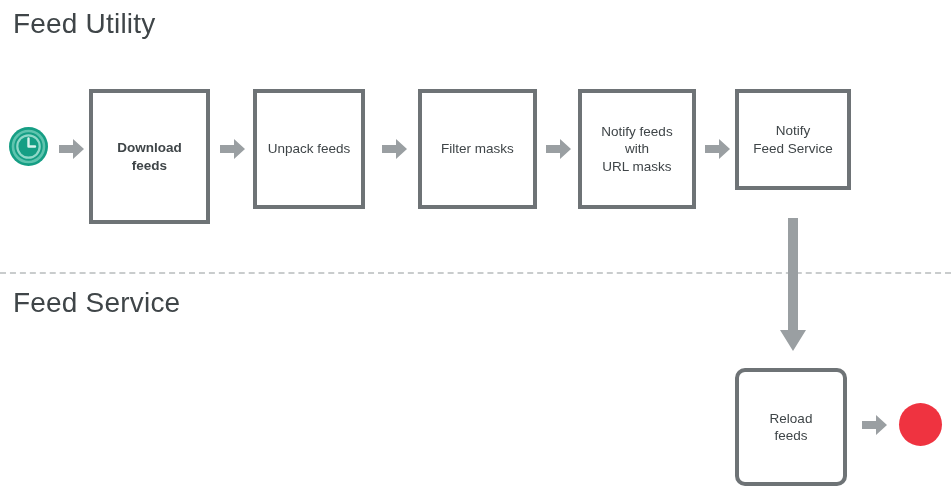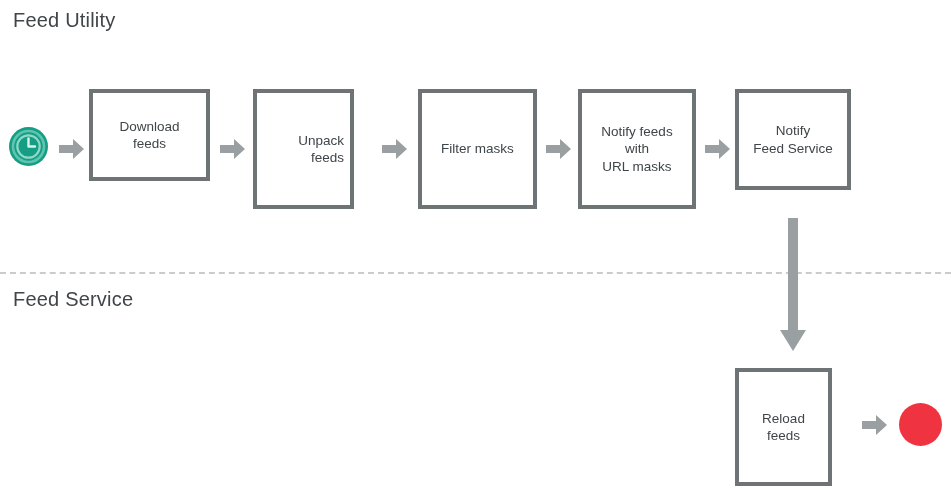--- a/index.html
+++ b/index.html
@@ -16,21 +16,21 @@
     position: relative;
     width: 951px;
     height: 500px;
     overflow: hidden;
     background: #ffffff;
   }
 
   
   .lane-title {
     position: absolute;
-    font-size: 20px;
+    font-size: 28px;
     font-weight: 400;
     color: #3f4548;
     letter-spacing: 0.2px;
     white-space: nowrap;
     line-height: 1;
   }
   #lane-title-utility { left: 13px; top: 10px; }
   #lane-title-service { left: 13px; top: 289px; }
 
   
@@ -55,26 +55,26 @@
     text-align: center;
   }
   .process-box .box-label {
     font-size: 13.5px;
     line-height: 1.28;
     color: #3f4548;
     white-space: pre-line;
     padding: 0 6px;
   }
 
-  #box-download  { left: 89px;  top: 89px;  width: 121px; height: 92px; }
-  #box-unpack    { left: 253px; top: 89px;  width: 101px; height: 120px; text-align: right; }
+  #box-download  { left: 89px;  top: 89px;  width: 121px; height: 135px; font-weight: bold; }
+  #box-unpack    { left: 253px; top: 89px;  width: 112px; height: 120px; }
   #box-filter    { left: 418px; top: 89px;  width: 119px; height: 120px; }
   #box-compile   { left: 578px; top: 89px;  width: 118px; height: 120px; }
   #box-notify    { left: 735px; top: 89px;  width: 116px; height: 101px; }
-  #box-reload    { left: 735px; top: 368px; width: 97px; height: 118px; }
+  #box-reload    { left: 735px; top: 368px; width: 112px; height: 118px; border-radius: 10px; }
 
   
   #start-clock {
     position: absolute;
     left: 9px;
     top: 127px;
     width: 39px;
     height: 39px;
   }
 

